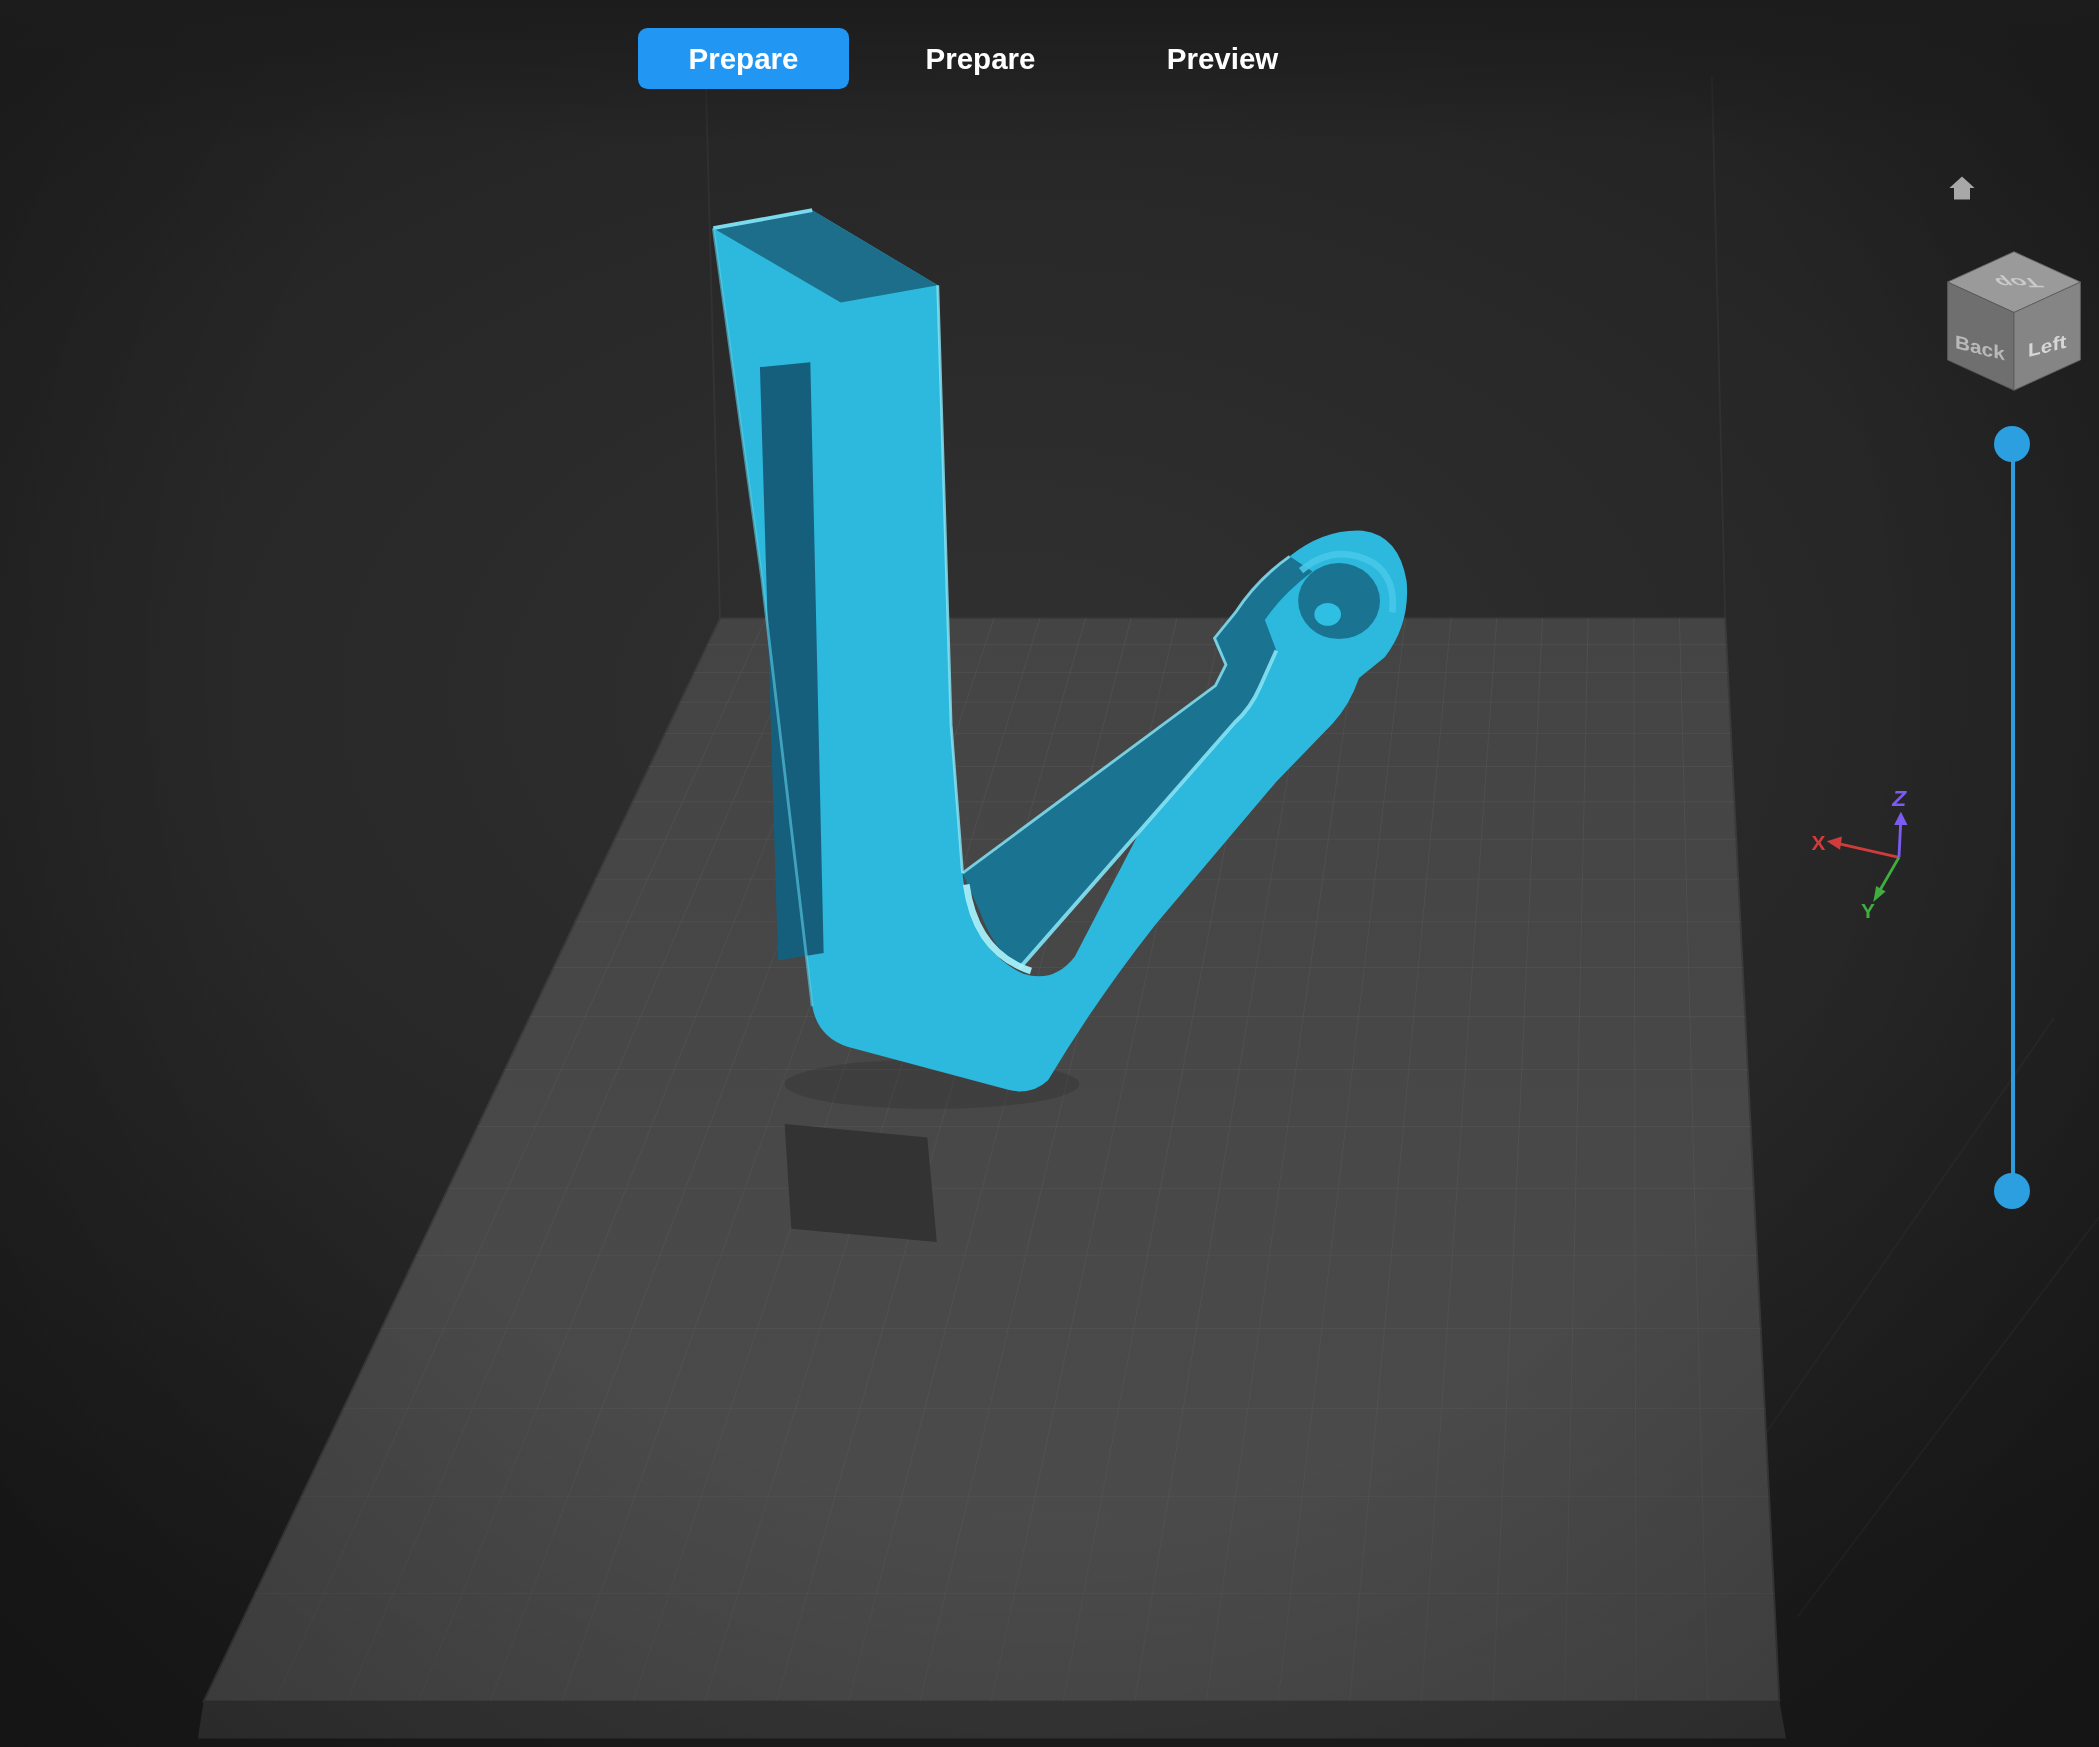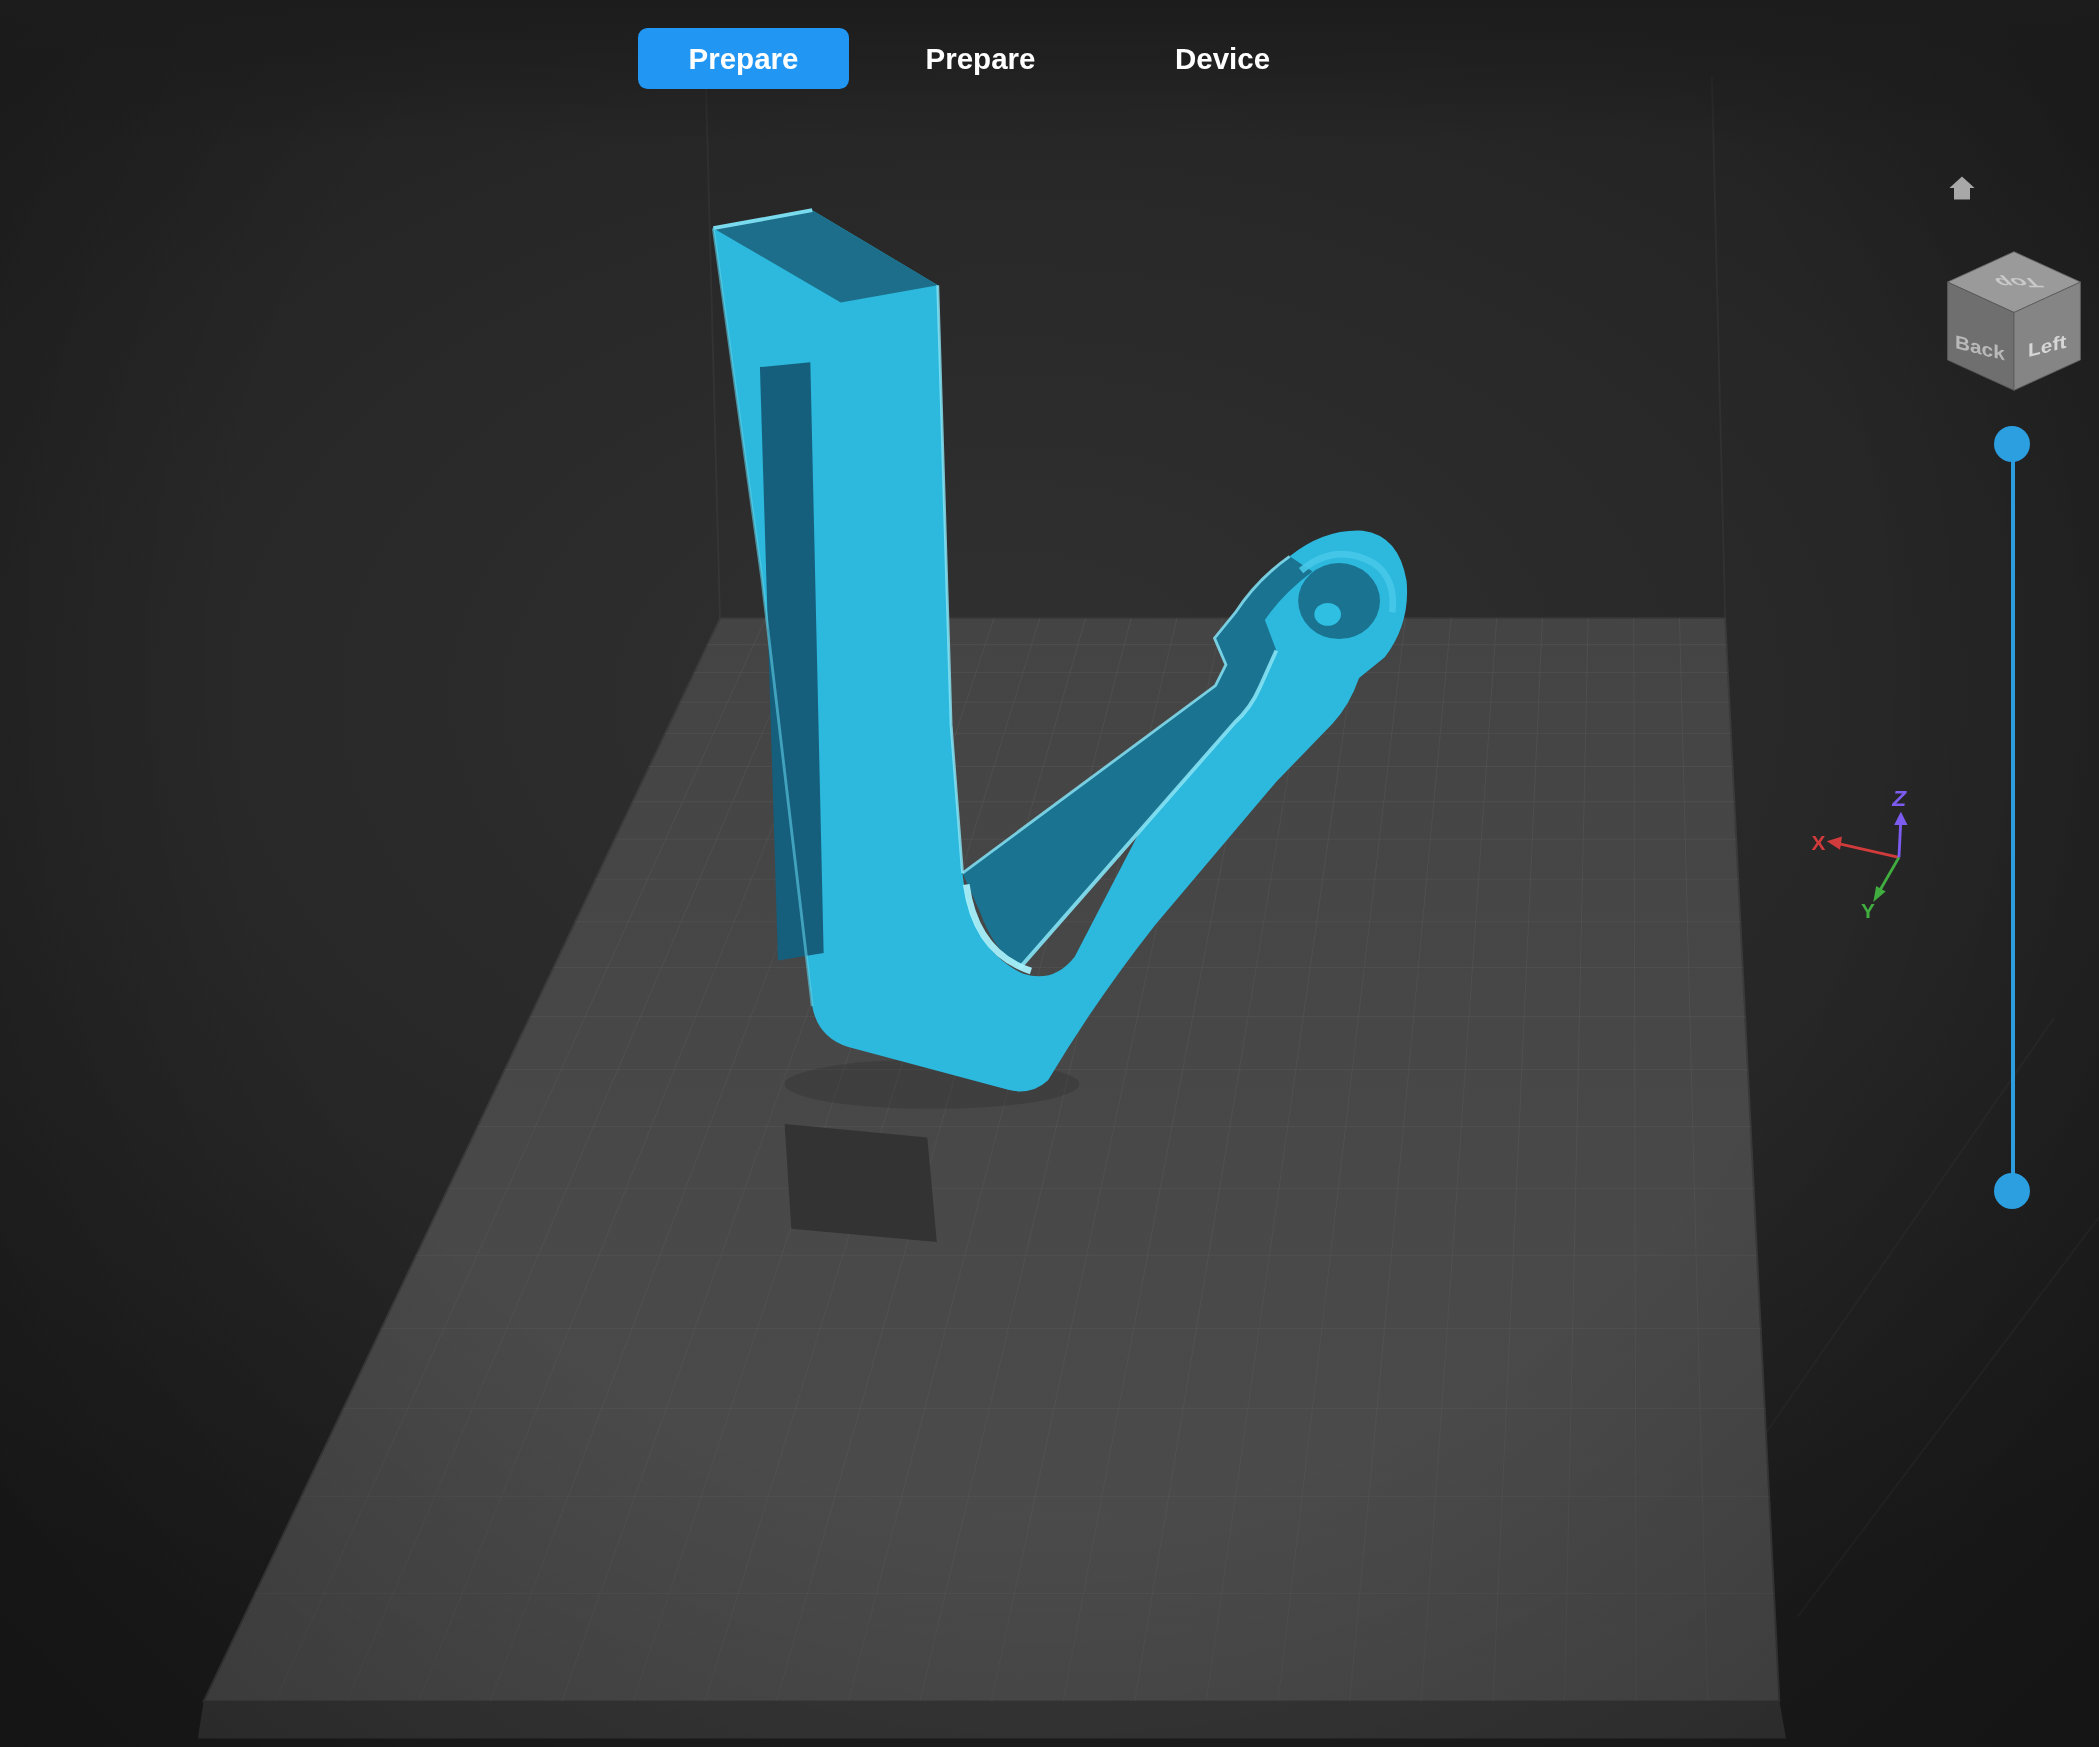--- a/index.html
+++ b/index.html
@@ -141,21 +141,21 @@
       <path d="M 986 300 L 1000 762 L 1012 918" stroke="#8ce6f6" stroke-width="3" fill="none" opacity="0.8"></path>
       <path d="M 1016 930 Q 1026 1002 1084 1021" stroke="#a5f0fb" stroke-width="7" fill="none" opacity="0.95"></path>
     </g>
   </svg>
 
   <div class="vignette"></div>
 
   <div class="topbar">
     <div class="tab active" style="left:638px;width:211px;">Prepare</div>
     <div class="tab" style="left:895px;width:171px;">Prepare</div>
-    <div class="tab" style="left:1137px;width:171px;">Device</div>
+    <div class="tab" style="left:1137px;width:171px;">Preview</div>
   </div>
 
   <svg class="homeicon" width="32" height="30" viewBox="0 0 28 26">
     <path d="M3 13 L14 3 L25 13 L21 13 L21 23 L7 23 L7 13 Z" fill="#a8a8a8"></path>
   </svg>
 
   <svg class="viewcube" width="148" height="162" viewBox="0 0 156 170">
     <polygon points="8,44 78,12 148,44 78,76" fill="#9a9a9a" stroke="#6a6a6a" stroke-width="1"></polygon>
     <polygon points="8,44 78,76 78,158 8,126" fill="#6f6f6f" stroke="#5a5a5a" stroke-width="1"></polygon>
     <polygon points="78,76 148,44 148,126 78,158" fill="#858585" stroke="#5f5f5f" stroke-width="1"></polygon>

